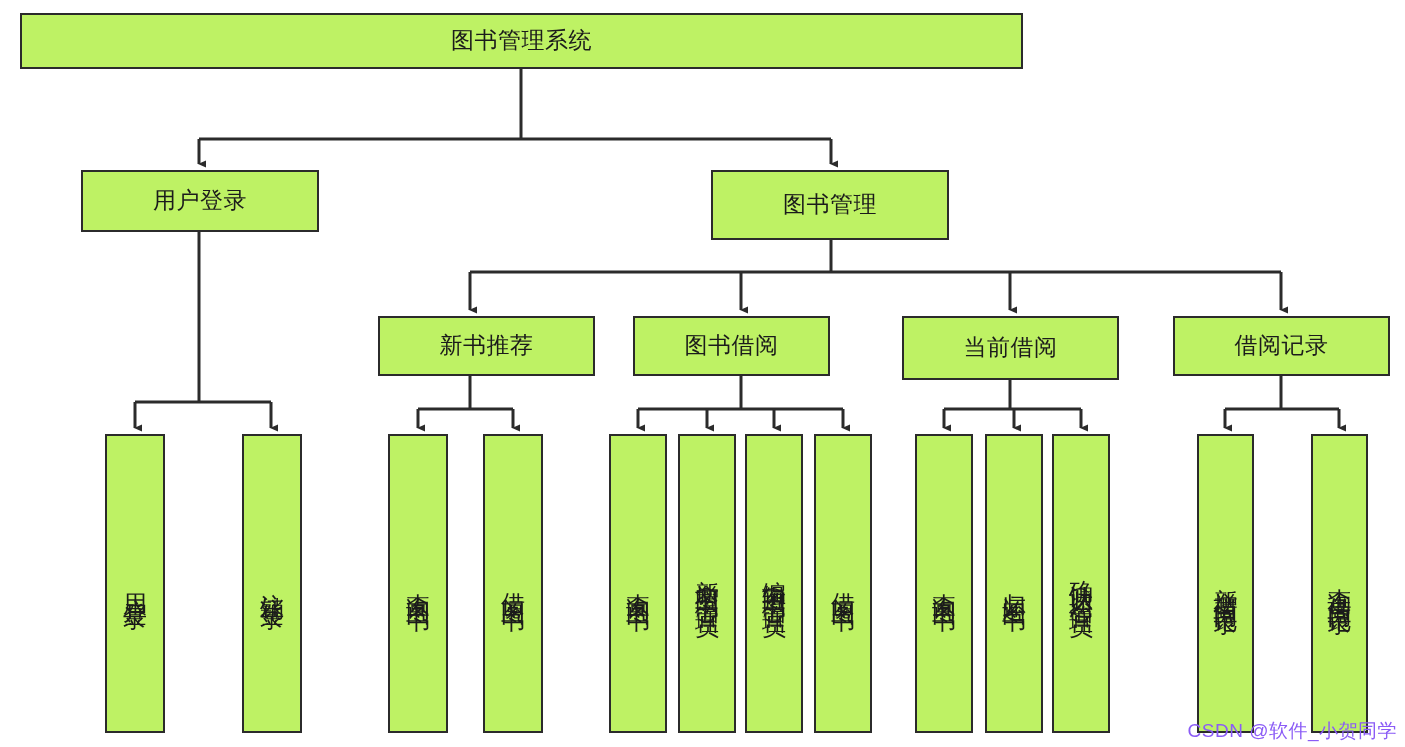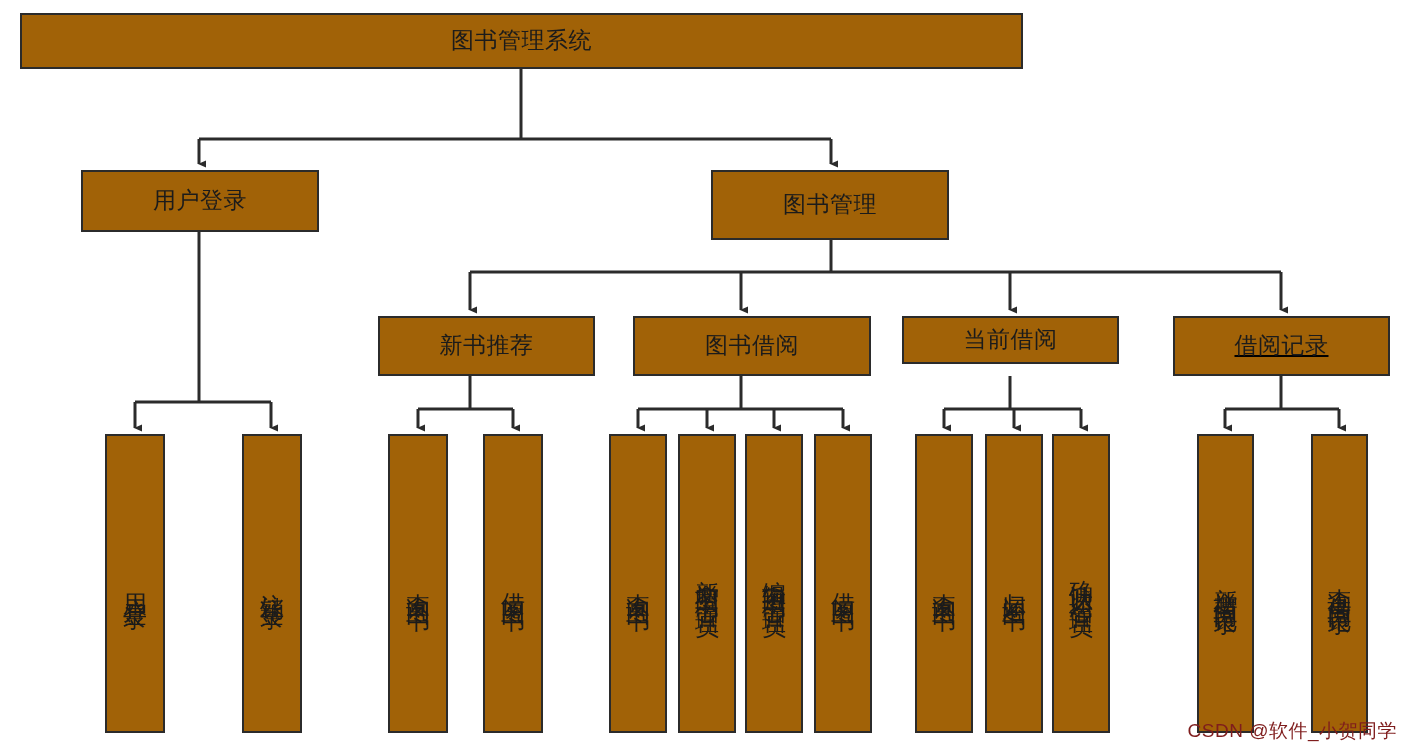--- a/index.html
+++ b/index.html
@@ -23,21 +23,21 @@
     position: absolute;
     left: 0;
     top: 0;
     width: 1405px;
     height: 747px;
     pointer-events: none;
   }
   .node {
     position: absolute;
     box-sizing: border-box;
-    background: #a16207;
+    background: #bef264;
     border: 2px solid #2b2b2b;
     display: flex;
     align-items: center;
     justify-content: center;
     overflow: hidden;
   }
   .node .lbl {
     color: #1b1b1b;
     text-align: center;
     line-height: 1.12;
@@ -61,21 +61,21 @@
     font-size: 24px;
     line-height: 1;
     letter-spacing: 5px;
     max-height: 100%;
   }
   .watermark {
     position: absolute;
     right: 8px;
     bottom: 3px;
     font-size: 19px;
-    color: #7f1d1d;
+    color: #8b5cf6;
     white-space: nowrap;
     letter-spacing: 0.5px;
   }
 </style>
 </head>
 <body>
 
 <div id="diagram-root">
 
   <svg class="edges" viewBox="0 0 1405 747">
@@ -135,27 +135,27 @@
   <div class="node horiz" style="left: 81px; top: 170px; width: 238px; height: 62px;">
     <span class="lbl">用户登录</span>
   </div>
   <div class="node horiz" style="left: 711px; top: 170px; width: 238px; height: 70px;">
     <span class="lbl">图书管理</span>
   </div>
 
   <div class="node horiz" style="left: 378px; top: 316px; width: 217px; height: 60px;">
     <span class="lbl">新书推荐</span>
   </div>
-  <div class="node horiz" style="left: 633px; top: 316px; width: 238px; height: 60px;">
+  <div class="node horiz" style="left: 633px; top: 316px; width: 197px; height: 60px;">
     <span class="lbl">图书借阅</span>
   </div>
-  <div class="node horiz" style="left: 902px; top: 316px; width: 217px; height: 48px; align-items: center;">
+  <div class="node horiz" style="left: 902px; top: 316px; width: 217px; height: 64px; align-items: center;">
     <span class="lbl">当前借阅</span>
   </div>
-  <div class="node horiz" style="left: 1173px; top: 316px; width: 217px; height: 60px; text-decoration: underline;">
+  <div class="node horiz" style="left: 1173px; top: 316px; width: 217px; height: 60px;">
     <span class="lbl">借阅记录</span>
   </div>
 
   <div class="node vert" style="left: 105px; top: 434px; width: 60px; height: 299px;">
     <span class="lbl">用户登录</span>
   </div>
   <div class="node vert" style="left: 242px; top: 434px; width: 60px; height: 299px;">
     <span class="lbl">注销登录</span>
   </div>
 

